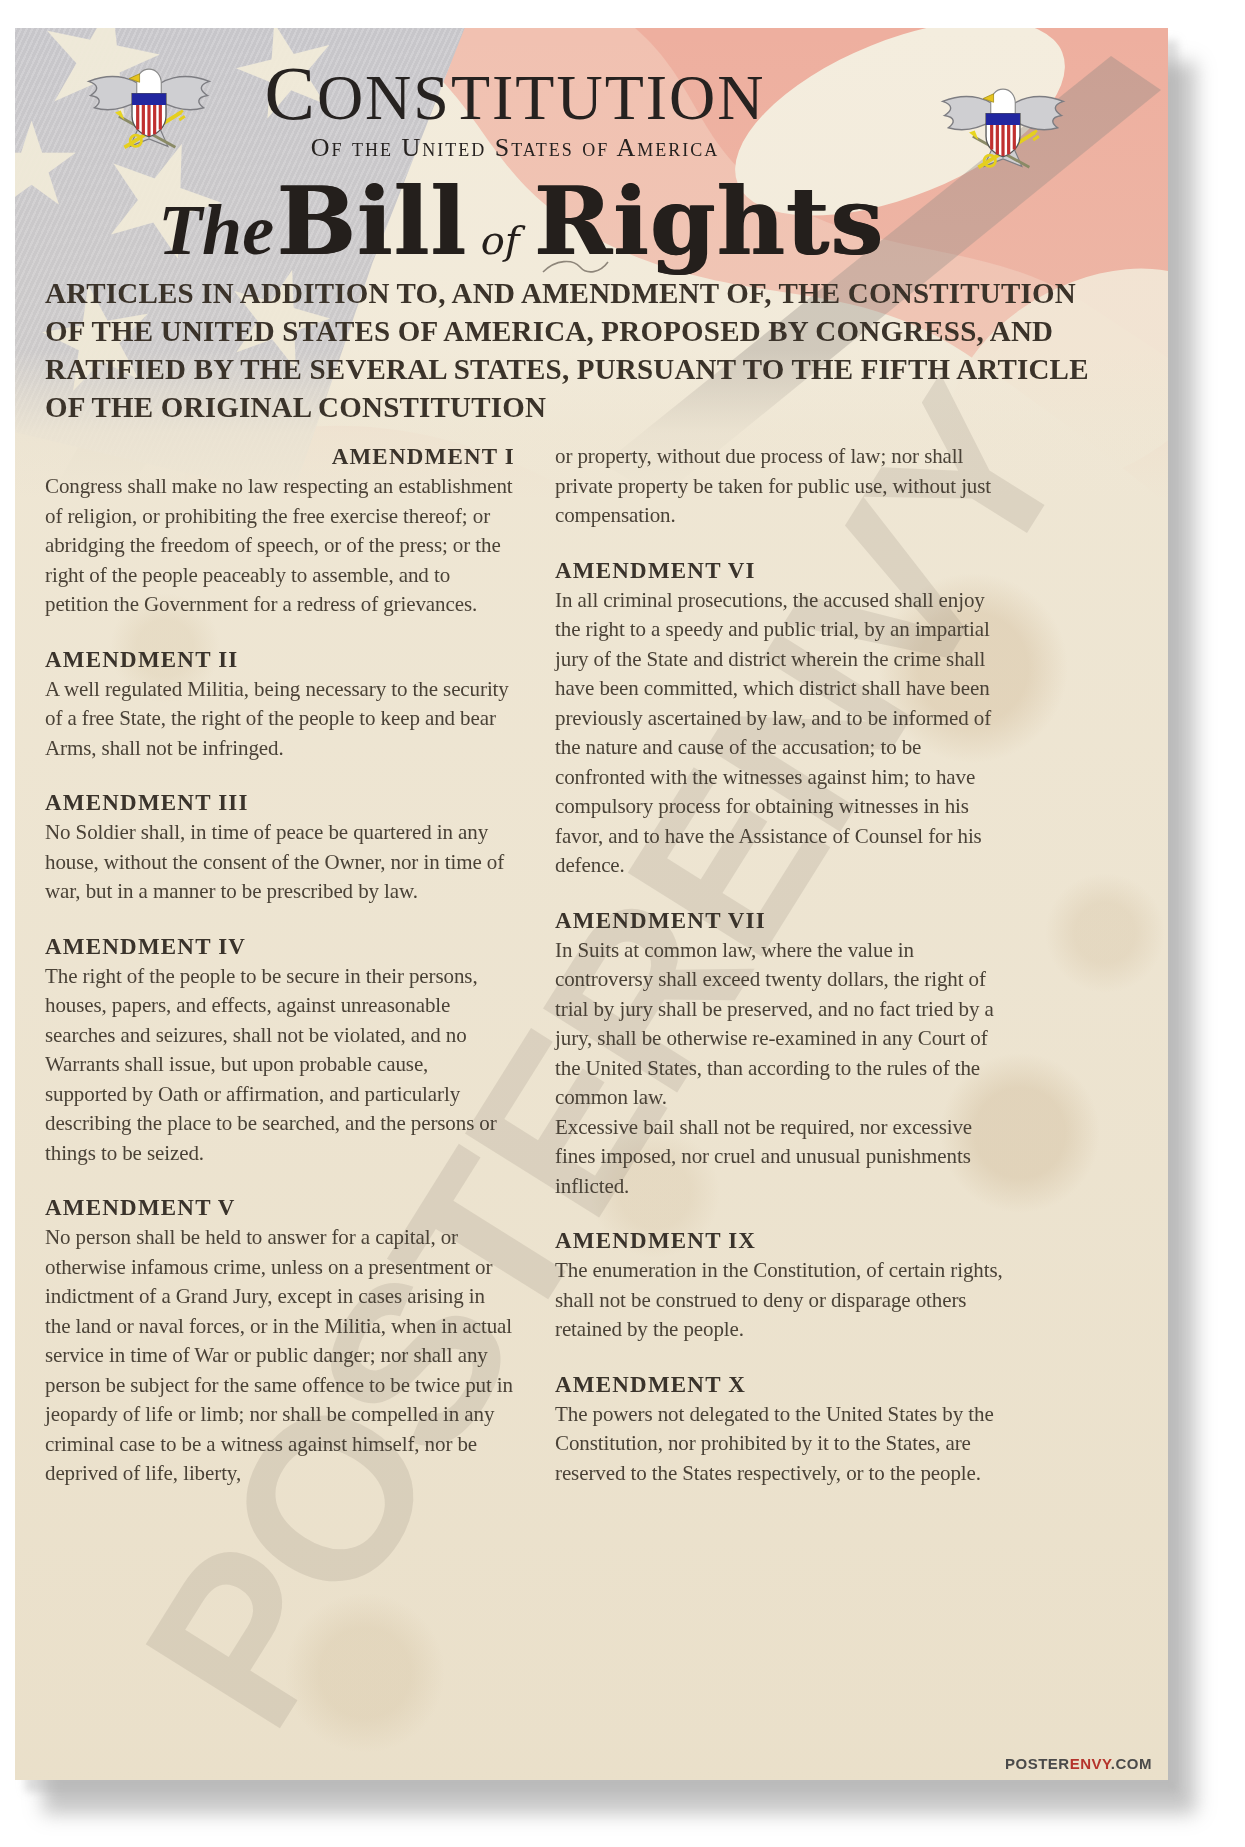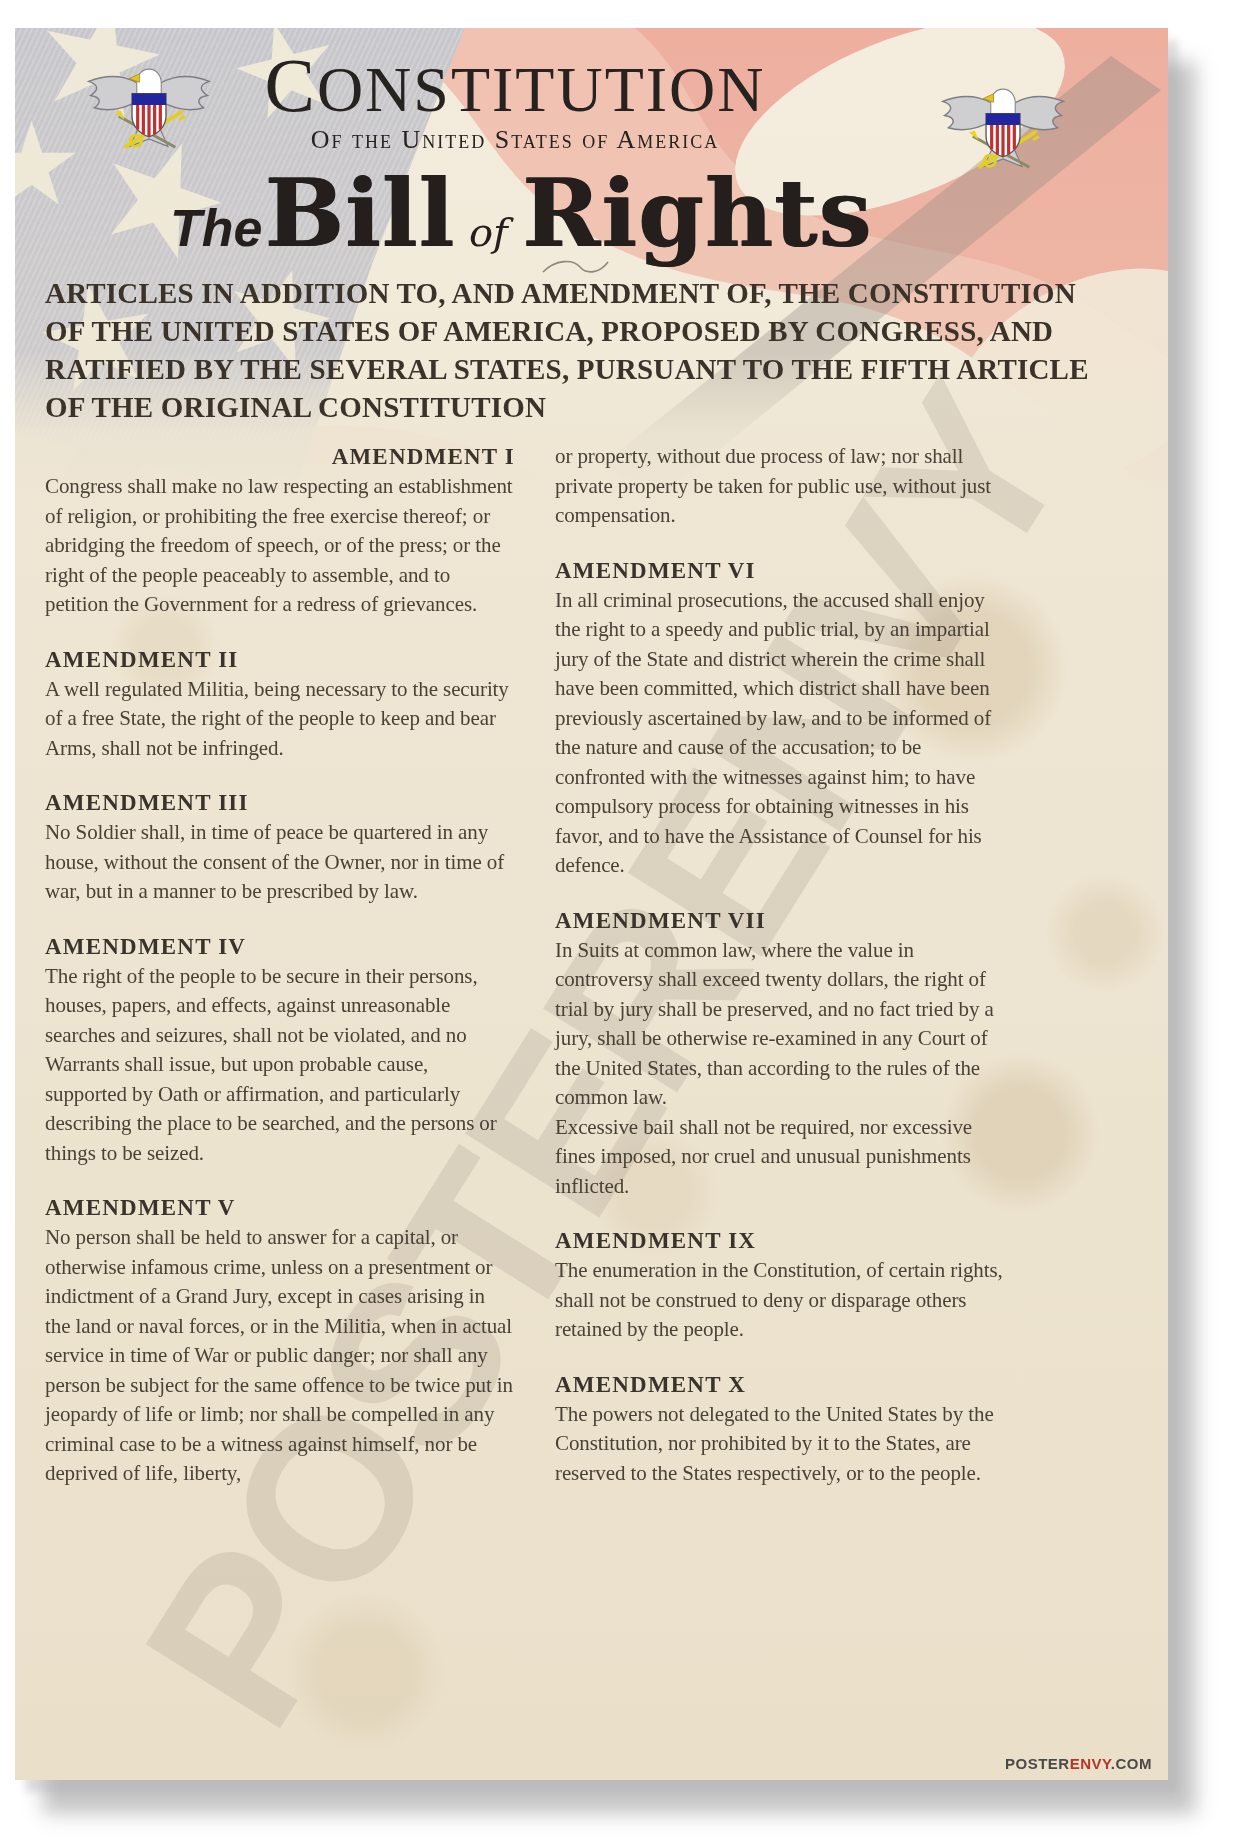--- a/index.html
+++ b/index.html
@@ -29,26 +29,26 @@
 
   
   .watermark{position:absolute;left:590px;top:1030px;z-index:2;white-space:nowrap;
              transform:translate(-50%,-50%) rotate(-58deg);
              font-family:"Liberation Sans", sans-serif;font-weight:bold;font-size:230px;
              letter-spacing:-6px;color:rgba(128,120,106,.17);user-select:none;}
 
   
   .content{position:relative;z-index:3;}
   .hdr{position:relative;height:240px;}
-  .hdr-text{position:absolute;left:0;top:0;width:1000px;text-align:center;padding-top:20px;color:#262220;}
+  .hdr-text{position:absolute;left:0;top:8px;width:1000px;text-align:center;padding-top:20px;color:#262220;}
   .title{margin:0;font-size:64px;font-weight:normal;letter-spacing:2px;line-height:1;}
   .title::first-letter{font-size:1.18em;}
   .subtitle{margin:2px 0 0 0;font-size:26px;font-variant:small-caps;letter-spacing:2px;line-height:1.1;}
   .billline{display:flex;justify-content:center;align-items:baseline;margin-top:4px;color:#241f1c;}
-  .w-the{font-family:Liberation Sans, sans-serif;font-style:italic;font-weight:bold;font-size:52px;margin-right:2px;margin-left:12px;}
+  .w-the{font-family:Liberation Serif, serif;font-style:italic;font-weight:bold;font-size:72px;margin-right:2px;margin-left:12px;}
   .w-big{font-family:"DejaVu Serif", serif;font-weight:bold;font-size:94px;letter-spacing:1px;
          text-shadow:1px 0 0 currentColor;}
   .w-of{font-family:"DejaVu Serif", serif;font-style:italic;font-weight:normal;font-size:40px;margin:0 14px;}
   .flourish{position:absolute;left:525px;top:228px;opacity:.65;}
   .eagle{position:absolute;width:132px;height:auto;}
   .eagle-left{left:68px;top:26px;}
   .eagle-right{left:922px;top:46px;}
 
   
   .preamble{margin:6px 30px 0 30px;color:#3b332a;font-weight:bold;font-size:29px;line-height:38px;

